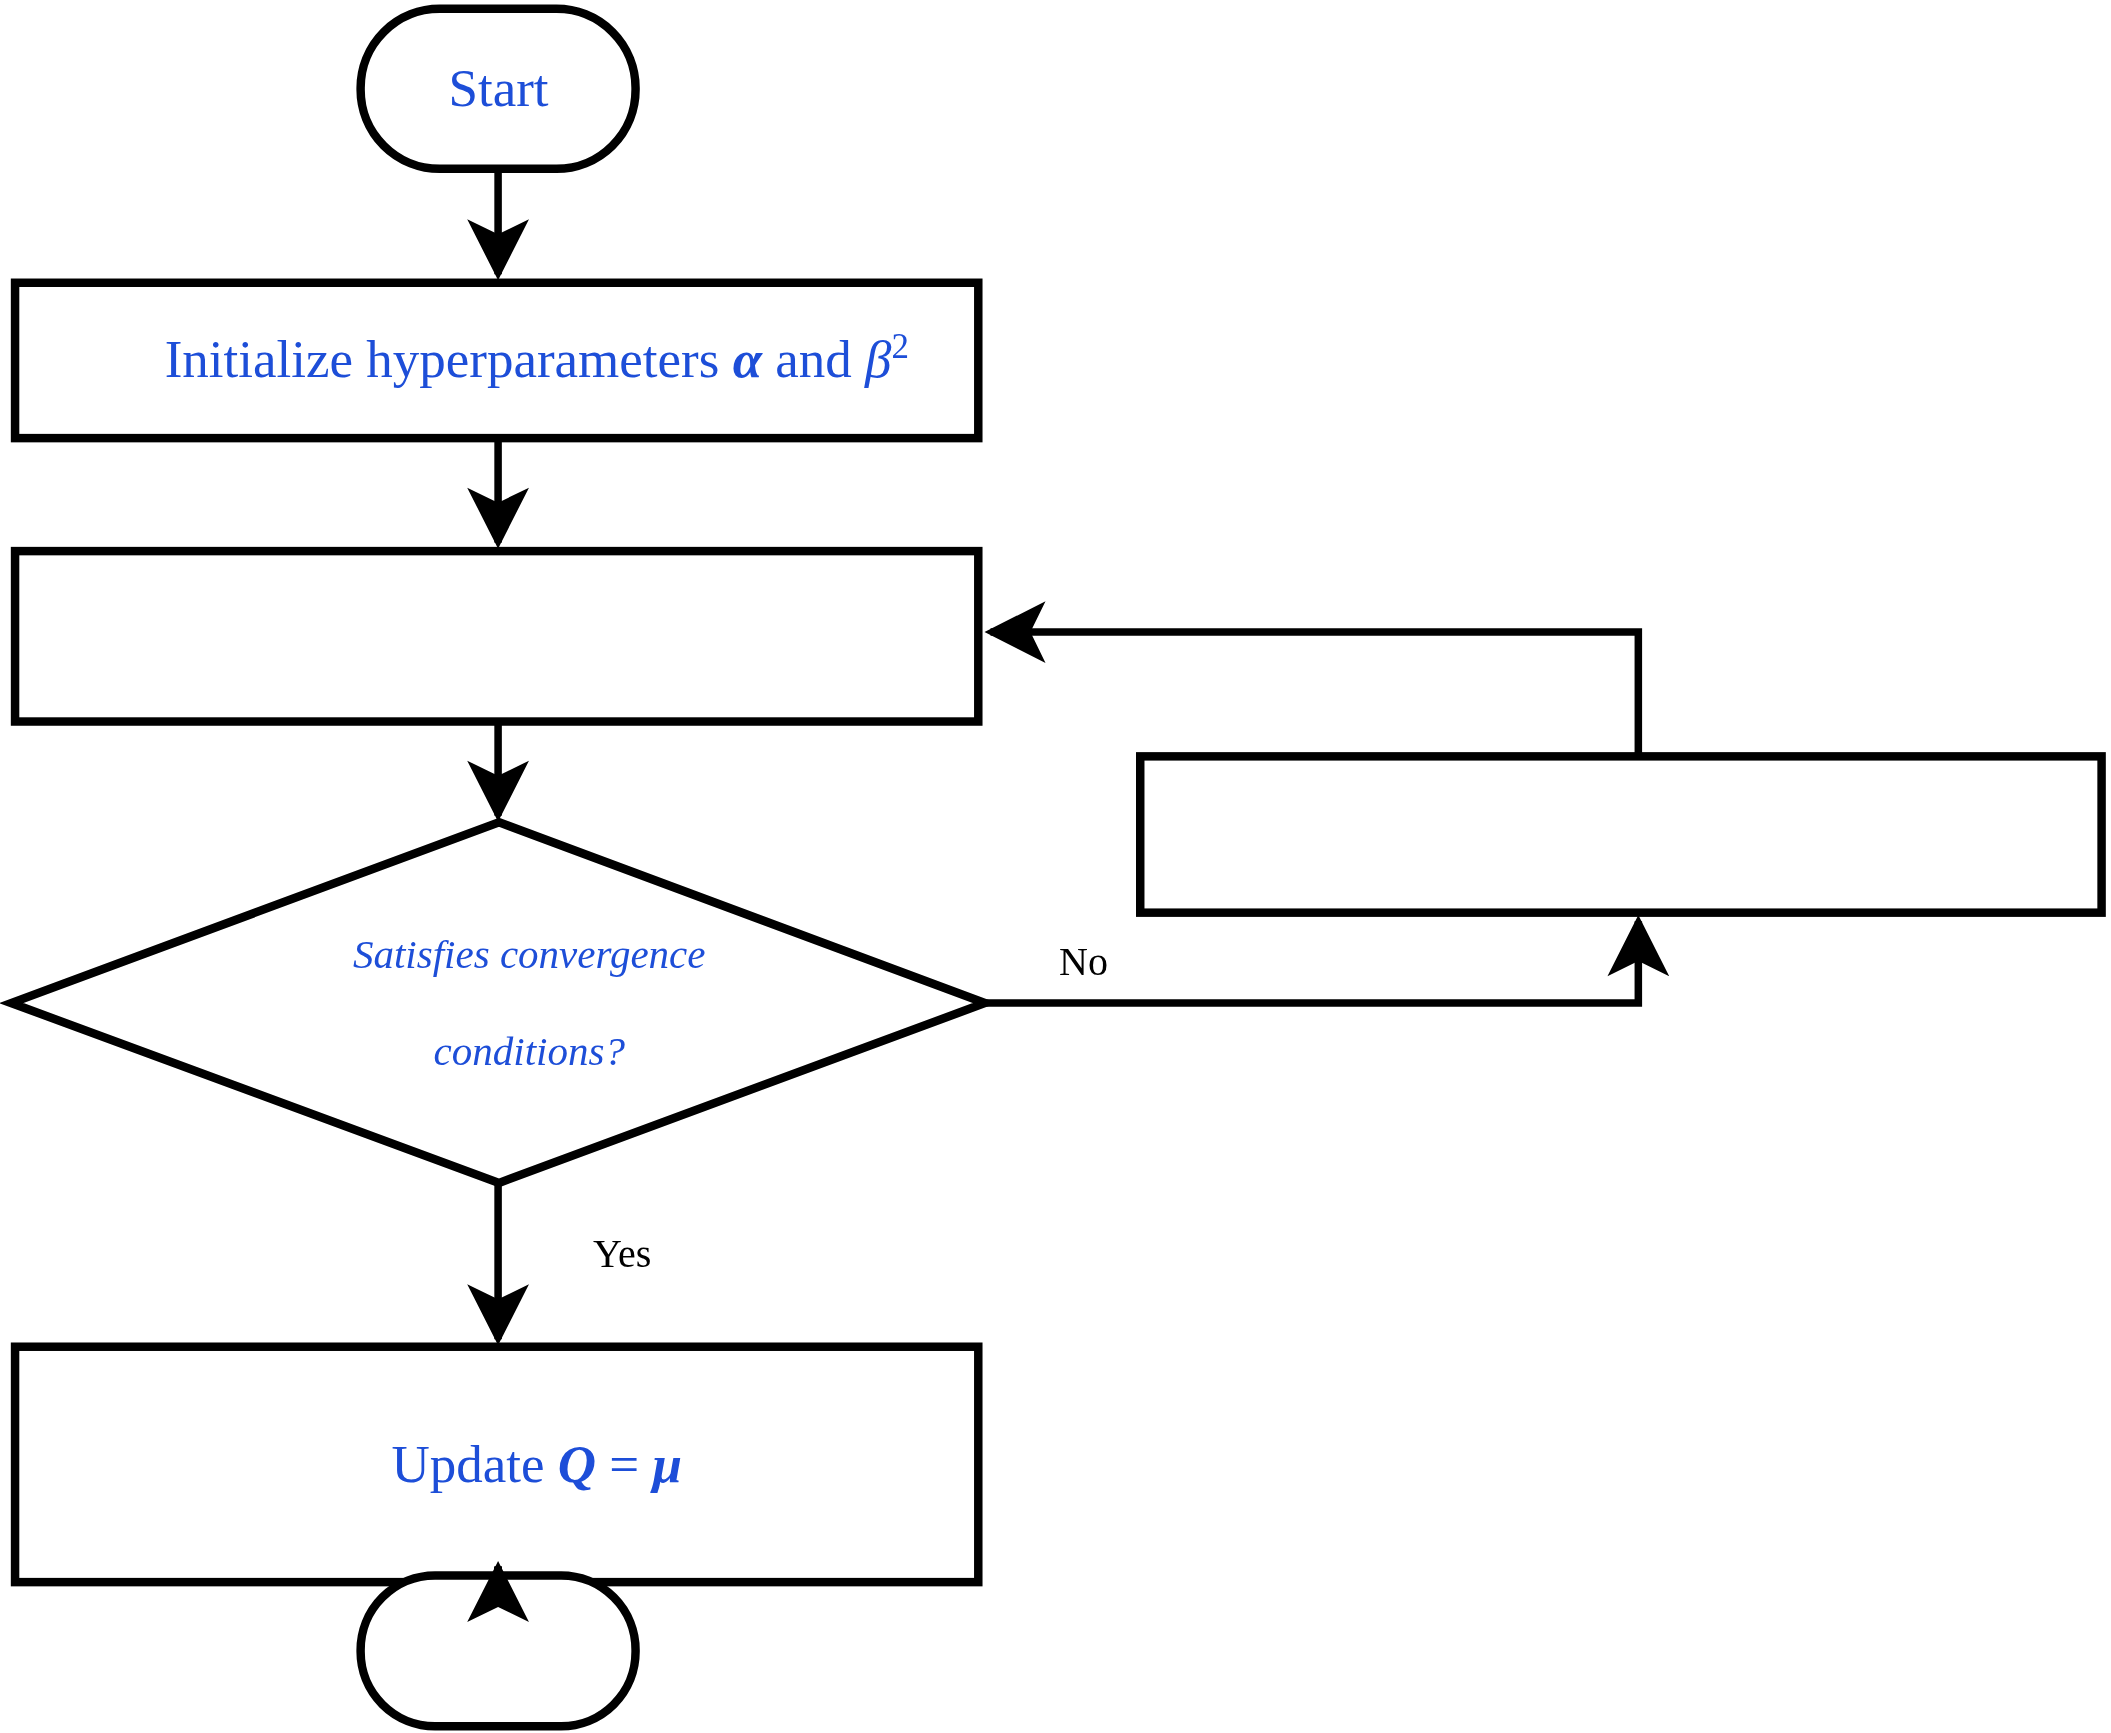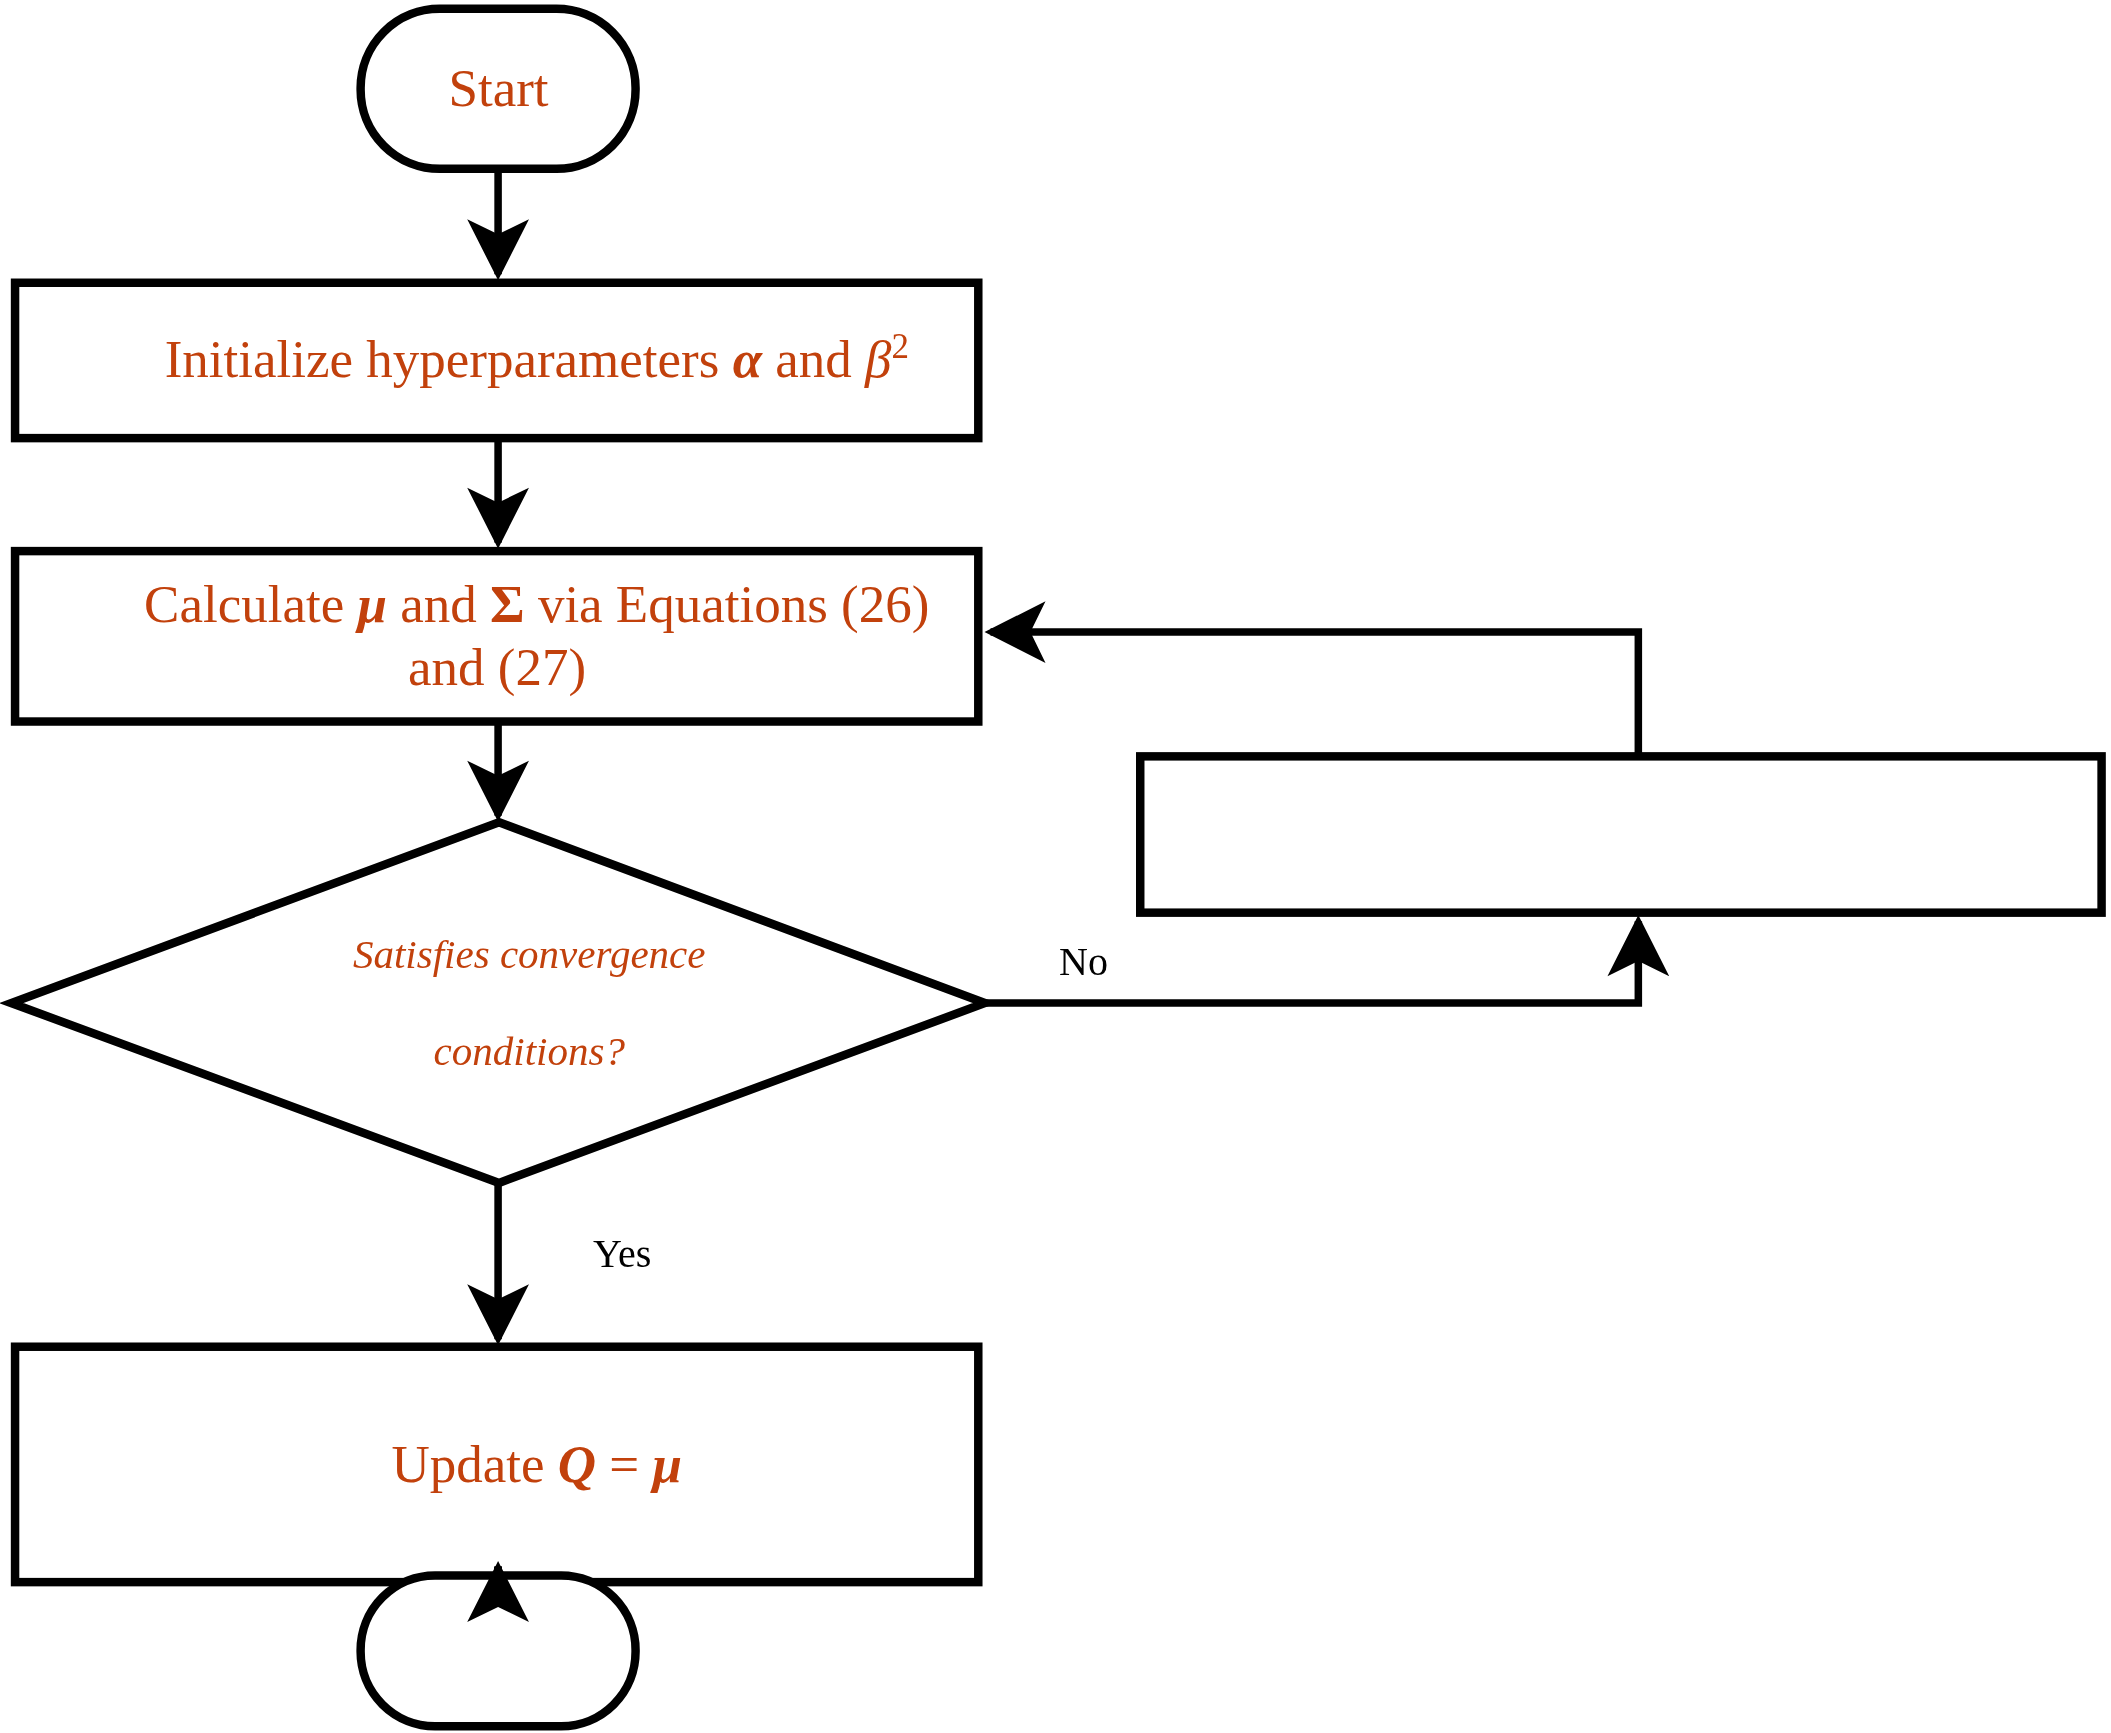--- a/index.html
+++ b/index.html
@@ -20,21 +20,21 @@
     top: 0; left: 0;
     width: 2111px;
     height: 1734px;
   }
   .node-label {
     position: absolute;
     display: flex;
     align-items: center;
     justify-content: center;
     text-align: center;
-    color: #c2410c;
+    color: #1d4ed8;
     font-family: "Liberation Serif", "DejaVu Serif", serif;
     line-height: 1.18;
     pointer-events: none;
     white-space: pre-wrap;
   }
   .terminal-label { font-size: 53px; }
   .process-label  { font-size: 53px; }
   .decision-label { font-size: 41px; font-style: italic; }
   .edge-label {
     position: absolute;
@@ -95,25 +95,20 @@
   <div class="node-label terminal-label" style="left:361px; top:8.5px; width:275px; height:160px;">
     <span>Start</span>
   </div>
 
   <div class="node-label process-label" style="left:38px; top:282px; width:918px; height:155px;font-family:Liberation Serif, serif;">
     <span>
       <span>Initialize hyperparameters </span><span class="symb">α</span><span> and </span><span class="sym">β</span><span class="supsc">2</span>
     </span>
   </div>
 
-  <div class="node-label process-label" style="left:38px; top:551px; width:918px; height:170px;">
-    <span>
-      <span>Calculate </span><span class="symb">μ</span><span> and </span><span style="font-weight:bold;">Σ</span><span> via Equations (26) and (27)</span>
-    </span>
-  </div>
 
   <div class="node-label decision-label" style="left:169px; top:899px; width:659px; height:207px;">
     <span>
       <span>Satisfies convergence</span><br>
       <span>conditions?</span>
     </span>
   </div>
 
 
   <div class="node-label process-label" style="left:38px; top:1347px; width:918px; height:235px;">

